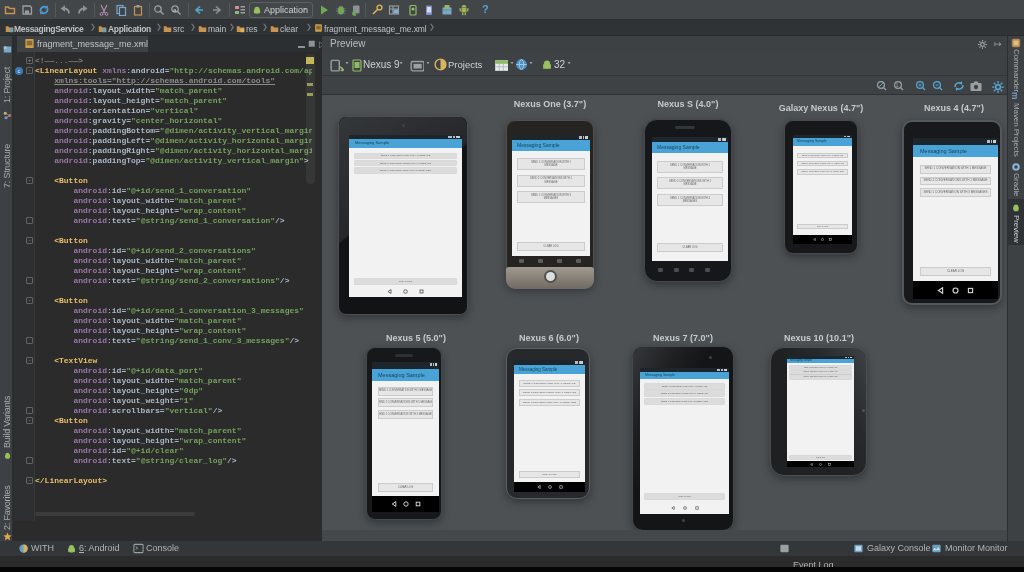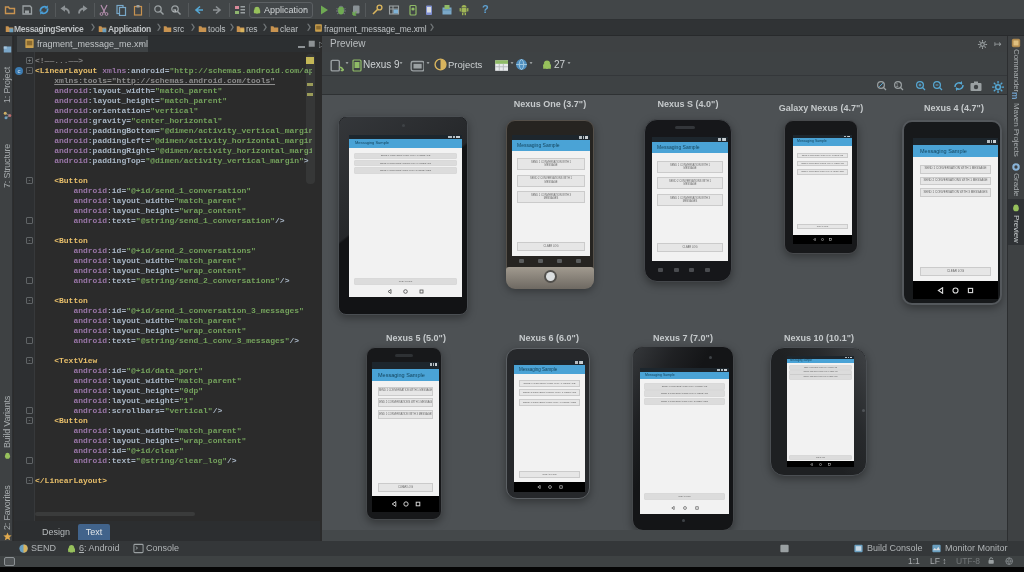--- a/index.html
+++ b/index.html
@@ -178,21 +178,21 @@
       <div class="crumb" style="left:108px;top:3px;font-weight:bold;letter-spacing:-0.3px">Application</div>
       <div class="chev" style="left:156px">❯</div>
       <svg class="abs" style="left:163px;top:4px" width="9" height="9" viewBox="0 0 12 12">
         <path d="M1 3h3.5l1 1.5H11v6H1z" fill="#c89350" stroke="none"></path>
       </svg>
       <div class="crumb" style="left:173px;top:3px;letter-spacing:-0.1px">src</div>
       <div class="chev" style="left:190px">❯</div>
       <svg class="abs" style="left:198px;top:4px" width="9" height="9" viewBox="0 0 12 12">
         <path d="M1 3h3.5l1 1.5H11v6H1z" fill="#c89350" stroke="none"></path>
       </svg>
-      <div class="crumb" style="left:208px;top:3px;letter-spacing:-0.1px">tools</div>
+      <div class="crumb" style="left:208px;top:3px;letter-spacing:-0.1px">main</div>
       <div class="chev" style="left:229px">❯</div>
       <svg class="abs" style="left:236px;top:4px" width="9" height="9" viewBox="0 0 12 12">
         <path d="M1 3h3.5l1 1.5H11v6H1z" fill="#c89350" stroke="none"></path>
         <rect x="6" y="6" width="5" height="5" fill="#d8b45e"></rect>
       </svg>
       <div class="crumb" style="left:246px;top:3px;letter-spacing:-0.1px">res</div>
       <div class="chev" style="left:262px">❯</div>
       <svg class="abs" style="left:270px;top:4px" width="9" height="9" viewBox="0 0 12 12">
         <path d="M1 3h3.5l1 1.5H11v6H1z" fill="#c89350" stroke="none"></path>
       </svg>
@@ -279,24 +279,20 @@
         <span class="ca">android</span>:id=<span class="cs">"@+id/clear"</span>
         <span class="ca">android</span>:text=<span class="cs">"@string/clear_log"</span>/&gt;
 
 <span class="ct">&lt;/LinearLayout&gt;</span></div>
       <div class="abs" style="left:292px;top:5px;width:8px;height:7px;background:#c9b94e"></div>
       <div class="abs" style="left:293px;top:31px;width:6px;height:3px;background:#9a9a50"></div>
       <div class="abs" style="left:293px;top:41px;width:6px;height:3px;background:#9a9a50"></div>
       <div class="abs" style="left:292px;top:2px;width:9px;height:130px;background:rgba(160,164,166,0.10);border-radius:4px"></div>
       <div class="abs" style="left:21px;top:460px;width:160px;height:4px;background:rgba(166,170,172,0.13);border-radius:2px"></div>
     </div>
-<div class="abs" id="designbar">
-      <div class="abs" style="left:22px;top:3px;width:40px;height:16px;color:#b6babc;font-size:9px;line-height:16px;text-align:center">Design</div>
-      <div class="abs" style="left:64px;top:3px;width:32px;height:16px;background:#41638b;color:#e2e6e8;font-size:9px;line-height:16px;text-align:center;border-radius:2px 2px 0 0">Text</div>
-    </div>
 <div class="abs" id="pvhead">
       <div class="abs" style="left:8px;top:0;height:16px;line-height:16px">Preview</div>
       <svg class="abs" style="left:655px;top:3px" width="11" height="11" viewBox="0 0 12 12">
         <circle cx="6" cy="6" r="2" fill="none" stroke="#9aa0a2" stroke-width="1.2"></circle>
         <path d="M6 1v2M6 9v2M1 6h2M9 6h2M2.5 2.5l1.4 1.4M8.1 8.1l1.4 1.4M9.5 2.5 8.1 3.9M3.9 8.1 2.5 9.5" stroke="#9aa0a2" stroke-width="1.1"></path>
       </svg>
       <div class="abs" style="left:672px;top:3px;width:10px;height:10px;color:#9aa0a2;font-size:9px;line-height:10px">↦</div>
     </div>
 <div class="abs" id="pvtools">
       <svg class="abs" style="left:8px;top:6px" width="14" height="14" viewBox="0 0 12 12">
@@ -340,21 +336,21 @@
       </svg>
       <svg class="abs" style="left:207px;top:9px" width="7" height="7" viewBox="0 0 12 12">
         <path d="M1 2l2.5 3L6 2z" fill="#b6babc"></path>
       </svg>
       <svg class="abs" style="left:219px;top:6px" width="12" height="13" viewBox="0 0 12 12">
         <circle cx="6" cy="7" r="3.6" fill="#97c15c"></circle>
         <rect x="2.2" y="6" width="1.6" height="4.5" rx="0.8" fill="#97c15c"></rect>
         <rect x="8.2" y="6" width="1.6" height="4.5" rx="0.8" fill="#97c15c"></rect>
         <path d="M2.8 4.5a3.3 3.3 0 0 1 6.4 0z" fill="#97c15c"></path>
       </svg>
-      <div class="abs" style="left:232px;top:6px;height:14px;line-height:14px;color:#ced2d4;font-size:10px">27</div>
+      <div class="abs" style="left:232px;top:6px;height:14px;line-height:14px;color:#ced2d4;font-size:10px">32</div>
       <svg class="abs" style="left:245px;top:9px" width="7" height="7" viewBox="0 0 12 12">
         <path d="M1 2l2.5 3L6 2z" fill="#b6babc"></path>
       </svg>
       <svg class="abs" style="left:554px;top:28px" width="12" height="12" viewBox="0 0 12 12">
         <circle cx="5" cy="5" r="3.4" fill="none" stroke="#9aa0a2" stroke-width="1.2"></circle>
         <path d="M7.5 7.5 10 10" stroke="#9aa0a2" stroke-width="1.3"></path>
         <path d="M3.2 6.8 6.8 3.2" stroke="#56a8d4" stroke-width="1"></path>
       </svg>
       <svg class="abs" style="left:571px;top:28px" width="12" height="12" viewBox="0 0 12 12">
         <circle cx="5" cy="5" r="3.4" fill="none" stroke="#9aa0a2" stroke-width="1.2"></circle>
@@ -647,55 +643,41 @@
     <svg class="abs" style="left:1011px;top:203px" width="10" height="10" viewBox="0 0 12 12">
       <circle cx="6" cy="6.5" r="3.4" fill="#97c15c"></circle>
       <path d="M2.9 4.3a3.2 3.2 0 0 1 6.2 0z" fill="#97c15c"></path>
     </svg>
     <div class="vlabel vl-r" style="left:1021px;top:215px;color:#c6cacc">Preview</div>
 <div class="abs" id="toolwin">
       <svg class="abs" style="left:18px;top:2px" width="11" height="11" viewBox="0 0 12 12">
         <circle cx="6" cy="6" r="4.5" fill="#6a9fc0"></circle>
         <path d="M6 1.5a4.5 4.5 0 0 1 0 9z" fill="#d8b45e"></path>
       </svg>
-      <div class="abs" style="left:31px;top:1px;height:13px;line-height:13px">SEND</div>
+      <div class="abs" style="left:31px;top:1px;height:13px;line-height:13px">WITH</div>
       <svg class="abs" style="left:66px;top:2px" width="11" height="11" viewBox="0 0 12 12">
         <circle cx="6" cy="7" r="3.4" fill="#97c15c"></circle>
         <rect x="2.4" y="6" width="1.4" height="4" rx="0.7" fill="#97c15c"></rect>
         <rect x="8.4" y="6" width="1.4" height="4" rx="0.7" fill="#97c15c"></rect>
         <path d="M3 4.6a3.1 3.1 0 0 1 6 0z" fill="#97c15c"></path>
       </svg>
       <div class="abs" style="left:79px;top:1px;height:13px;line-height:13px"><u>6</u>: Android</div>
       <svg class="abs" style="left:133px;top:2px" width="11" height="11" viewBox="0 0 12 12">
         <rect x="1" y="1.5" width="10" height="9" rx="1" fill="none" stroke="#9aa0a2" stroke-width="1.1"></rect>
         <path d="M3 4l2 1.5L3 7" stroke="#9aa0a2" stroke-width="1" fill="none"></path>
       </svg>
       <div class="abs" style="left:146px;top:1px;height:13px;line-height:13px">Console</div>
       <svg class="abs" style="left:779px;top:2px" width="11" height="11" viewBox="0 0 12 12">
         <rect x="1.5" y="2" width="9" height="8" rx="1" fill="#9aa0a2"></rect>
       </svg>
       <div class="abs" style="left:793px;top:18px;height:13px;line-height:13px">Event Log</div>
       <svg class="abs" style="left:853px;top:2px" width="11" height="11" viewBox="0 0 12 12">
         <rect x="1.5" y="2" width="9" height="8" rx="1" fill="#6a9fc0"></rect>
         <rect x="3" y="3.5" width="6" height="5" fill="#c8d8e4"></rect>
       </svg>
-      <div class="abs" style="left:867px;top:1px;height:13px;line-height:13px">Build Console</div>
+      <div class="abs" style="left:867px;top:1px;height:13px;line-height:13px">Galaxy Console</div>
       <svg class="abs" style="left:931px;top:2px" width="11" height="11" viewBox="0 0 12 12">
         <rect x="1.5" y="2" width="9" height="8" rx="1" fill="#6a9fc0"></rect>
         <path d="M2 8l2-2.5L6 7l2-3 2 4z" fill="#d8dce0"></path>
       </svg>
       <div class="abs" style="left:945px;top:1px;height:13px;line-height:13px">Monitor Monitor</div>
     </div>
-<div class="abs" id="status">
-      <div class="abs" style="left:4px;top:1px;width:11px;height:9px;border:1px solid #8d9295;border-radius:2px;background:#505456"></div>
-      <div class="abs" style="left:908px;top:0;height:11px;line-height:11px">1:1</div>
-      <div class="abs" style="left:930px;top:0;height:11px;line-height:11px">LF ↕</div>
-      <div class="abs" style="left:956px;top:0;height:11px;line-height:11px;color:#74787a">UTF-8</div>
-      <svg class="abs" style="left:987px;top:1px" width="9" height="9" viewBox="0 0 12 12">
-        <rect x="2" y="4" width="7" height="5" rx="1" fill="#9aa0a2"></rect>
-        <path d="M3.5 4V3a2 2 0 0 1 4 0" stroke="#9aa0a2" stroke-width="1.2" fill="none"></path>
-      </svg>
-      <svg class="abs" style="left:1005px;top:1px" width="10" height="10" viewBox="0 0 12 12">
-        <circle cx="5" cy="5" r="4" fill="none" stroke="#8d9295" stroke-width="1"></circle>
-        <path d="M1 5h8M5 1a6 6 0 0 1 0 8M5 1a6 6 0 0 0 0 8" stroke="#8d9295" stroke-width="0.8" fill="none"></path>
-      </svg>
-    </div>
 <div class="abs" id="blackstrip"></div>
 </div>
 </body></html>

